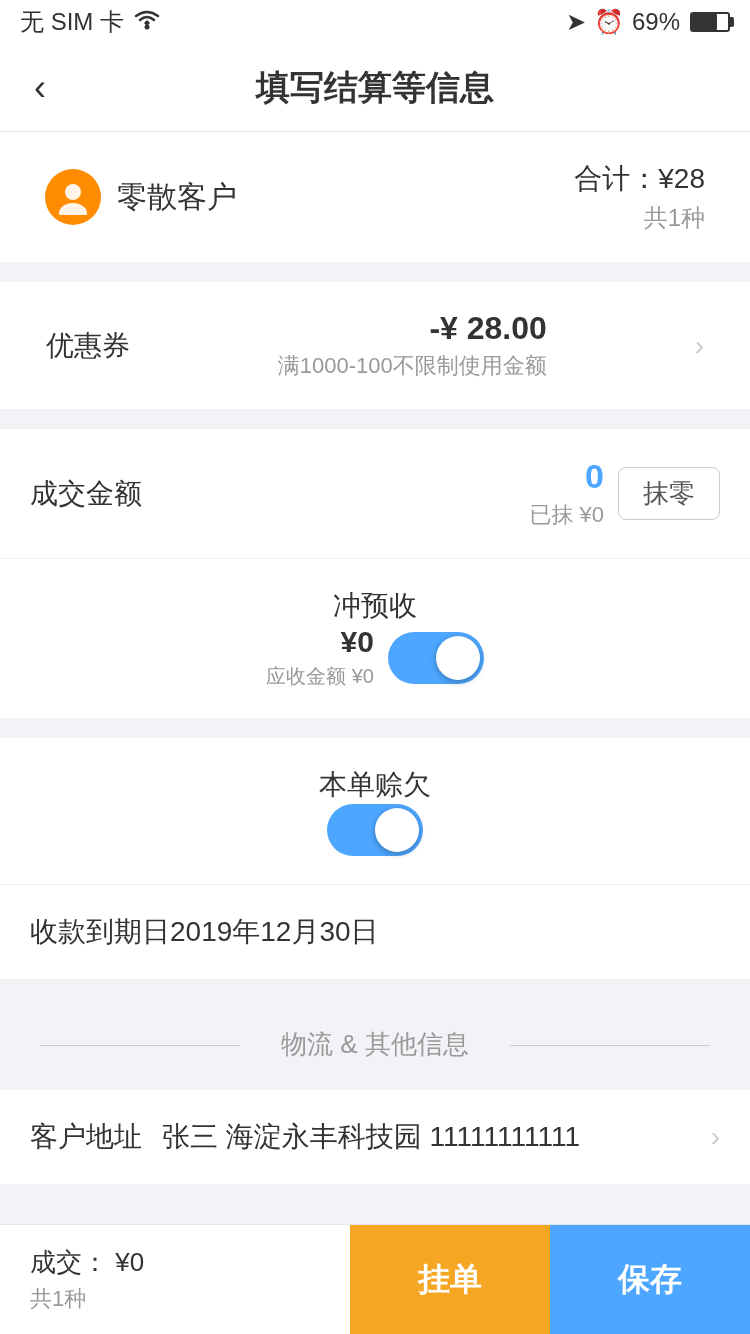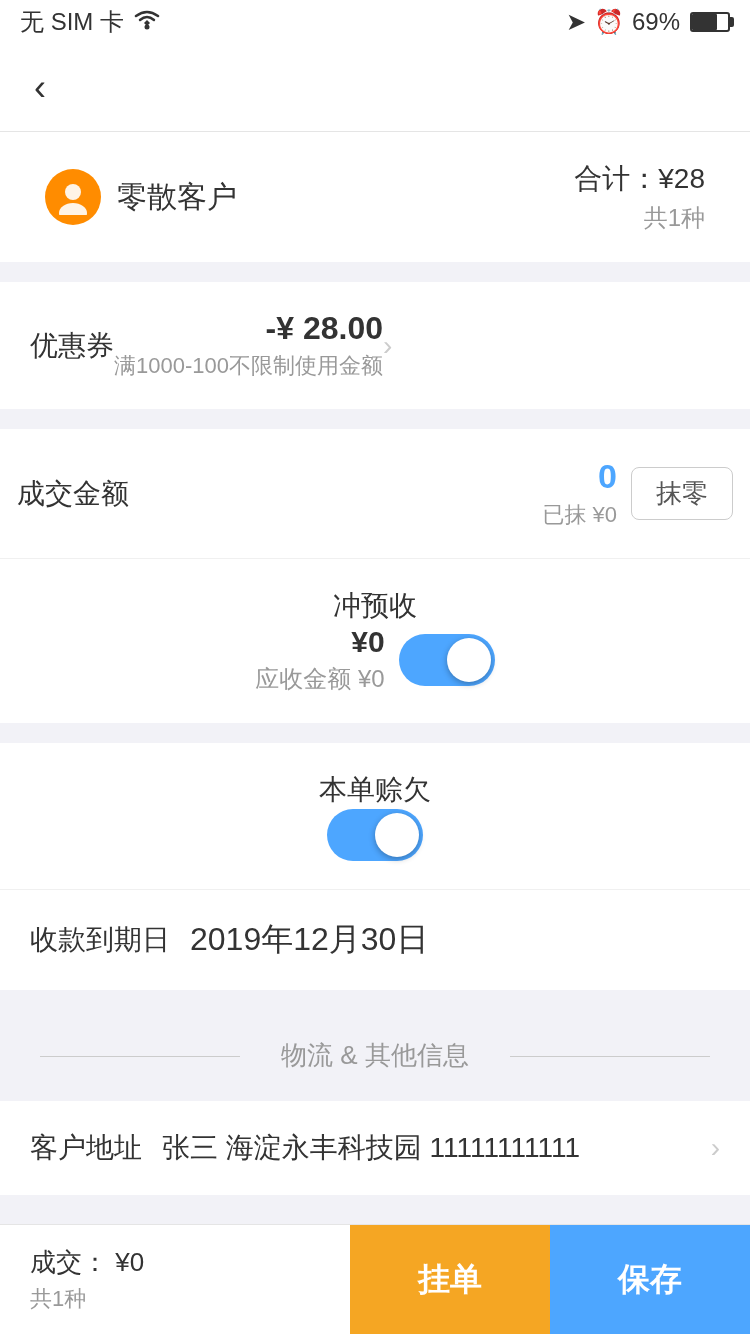--- a/index.html
+++ b/index.html
@@ -127,24 +127,24 @@
       color: #999;
       margin-top: 4px;
     }
 
     
     .card-section {
       background: #fff;
       margin-bottom: 20px;
     }
     .card-row {
-      padding: 28px 30px;
-      display: flex;
-      align-items: center;
-      justify-content: flex-start;
+      padding: 28px 46px;
+      display: flex;
+      align-items: center;
+      justify-content: space-between;
       border-bottom: 1px solid #f0f0f0;
     }
     .card-row:last-child { border-bottom: none; }
     .row-label {
       font-size: 28px;
       color: #333;
     }
     .row-right {
       display: flex;
       align-items: center;
@@ -165,21 +165,21 @@
       font-size: 28px;
       color: #ccc;
     }
 
     
     .transaction-section {
       background: #fff;
       margin-bottom: 20px;
     }
     .transaction-row {
-      padding: 28px 17px;
+      padding: 28px 30px;
       display: flex;
       align-items: center;
       justify-content: space-between;
       border-bottom: 1px solid #f0f0f0;
     }
     .transaction-row:last-child { border-bottom: none; flex-direction: column; }
     .amount-value {
       font-size: 34px;
       color: #4da6ff;
       font-weight: 600;
@@ -200,21 +200,21 @@
     }
     .prepay-right {
       text-align: right;
     }
     .prepay-amount {
       font-size: 30px;
       color: #333;
       font-weight: 600;
     }
     .prepay-sub {
-      font-size: 24px;
+      font-size: 20px;
       color: #999;
       margin-top: 4px;
     }
 
     
     .toggle-switch {
       width: 96px;
       height: 52px;
       border-radius: 26px;
       background: #4da6ff;
@@ -246,31 +246,30 @@
       flex-direction: column;
     }
     .debt-row:last-child { border-bottom: none; }
     .due-date-label {
       font-size: 28px;
       color: #333;
     }
     .due-date-row {
       display: flex;
       align-items: center;
-      gap: 20px;
       padding: 28px 30px;
       text-align: center;
     }
     .due-date-key {
       font-size: 28px;
       color: #333;
       flex-shrink: 0;
     }
     .due-date-value {
-      font-size: 32px;
+      font-size: 28px;
       color: #333;
     }
 
     
     .logistics-divider {
       background: #f2f2f7;
       padding: 28px 0;
       text-align: center;
       position: relative;
       margin-bottom: 0;
@@ -396,20 +395,21 @@
     <span>⏰</span>
     <span>69%</span>
     <span class="battery-icon">
       <div class="battery-fill"></div>
     </span>
   </div>
 </div>
 
 <div class="nav-bar">
   <div class="nav-back">‹</div>
+  <div class="nav-title">填写结算等信息</div>
 </div>
 
 <div class="content">
 
   <div class="customer-section">
     <div class="customer-left">
       <div class="customer-avatar">
         <svg width="36" height="36" viewBox="0 0 36 36">
           <circle cx="18" cy="13" r="8" fill="white" opacity="0.9"></circle>
           <ellipse cx="18" cy="34" rx="14" ry="10" fill="white" opacity="0.9"></ellipse>

